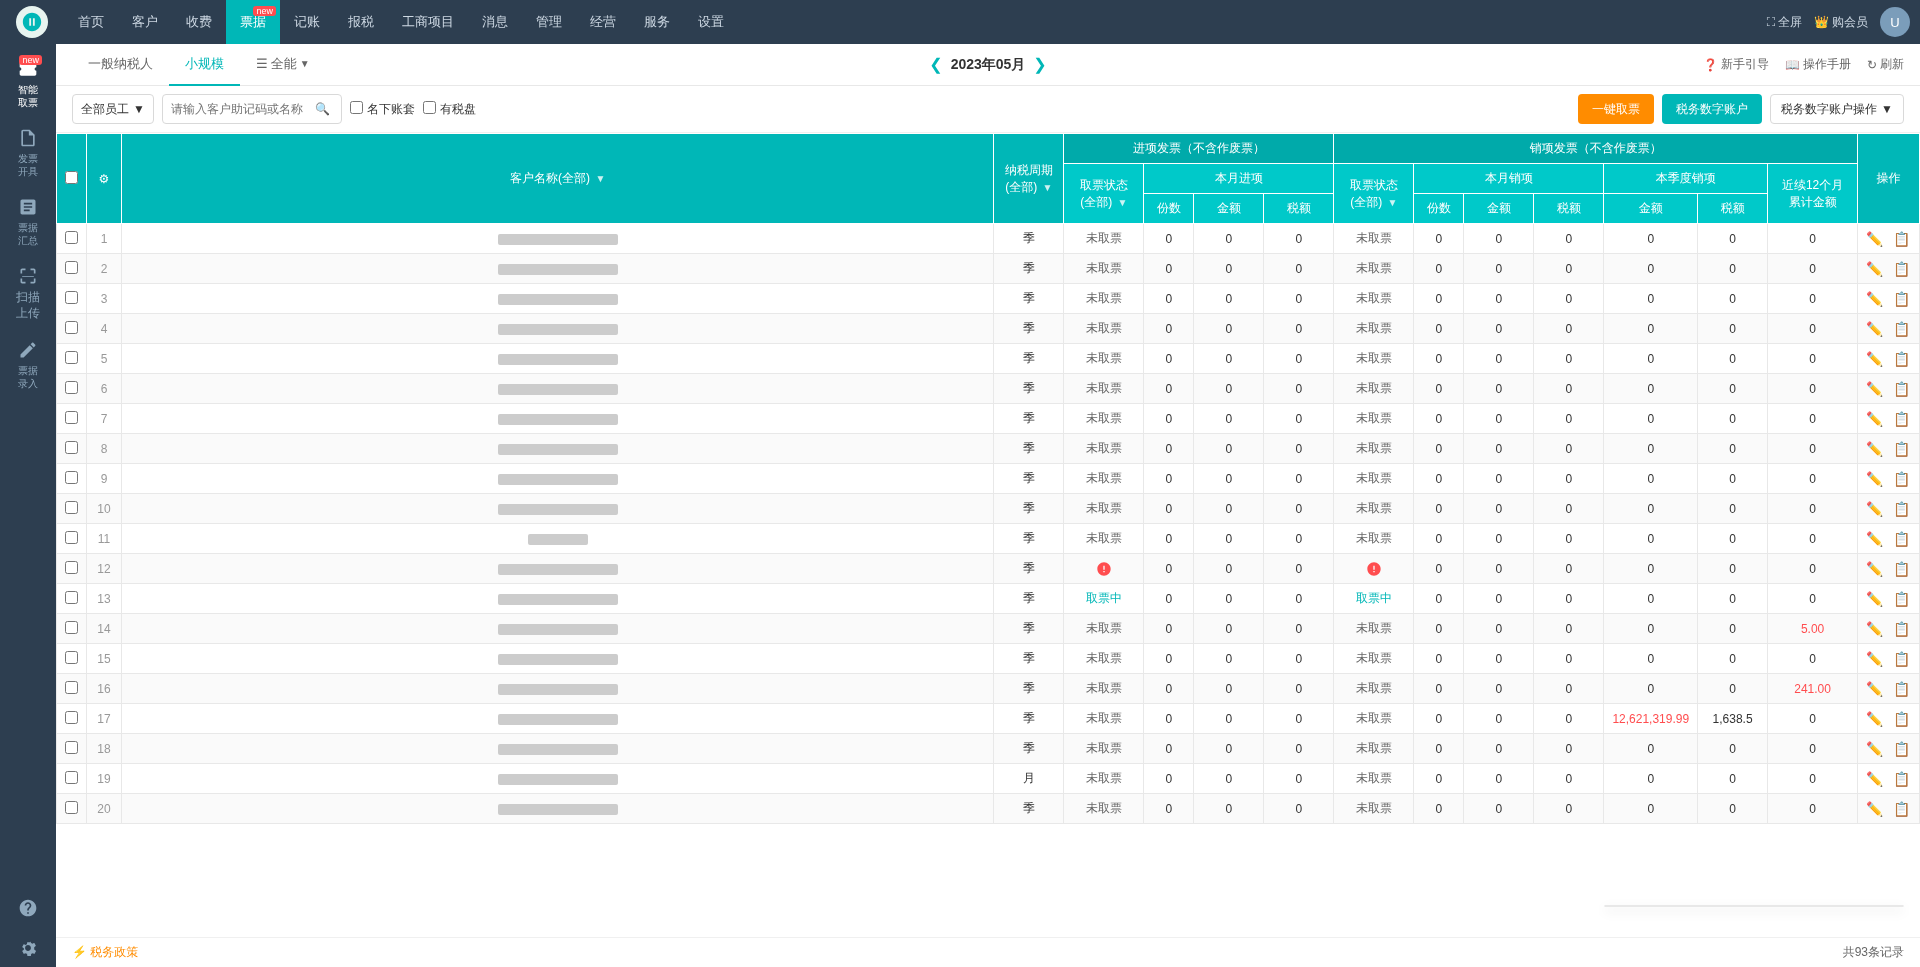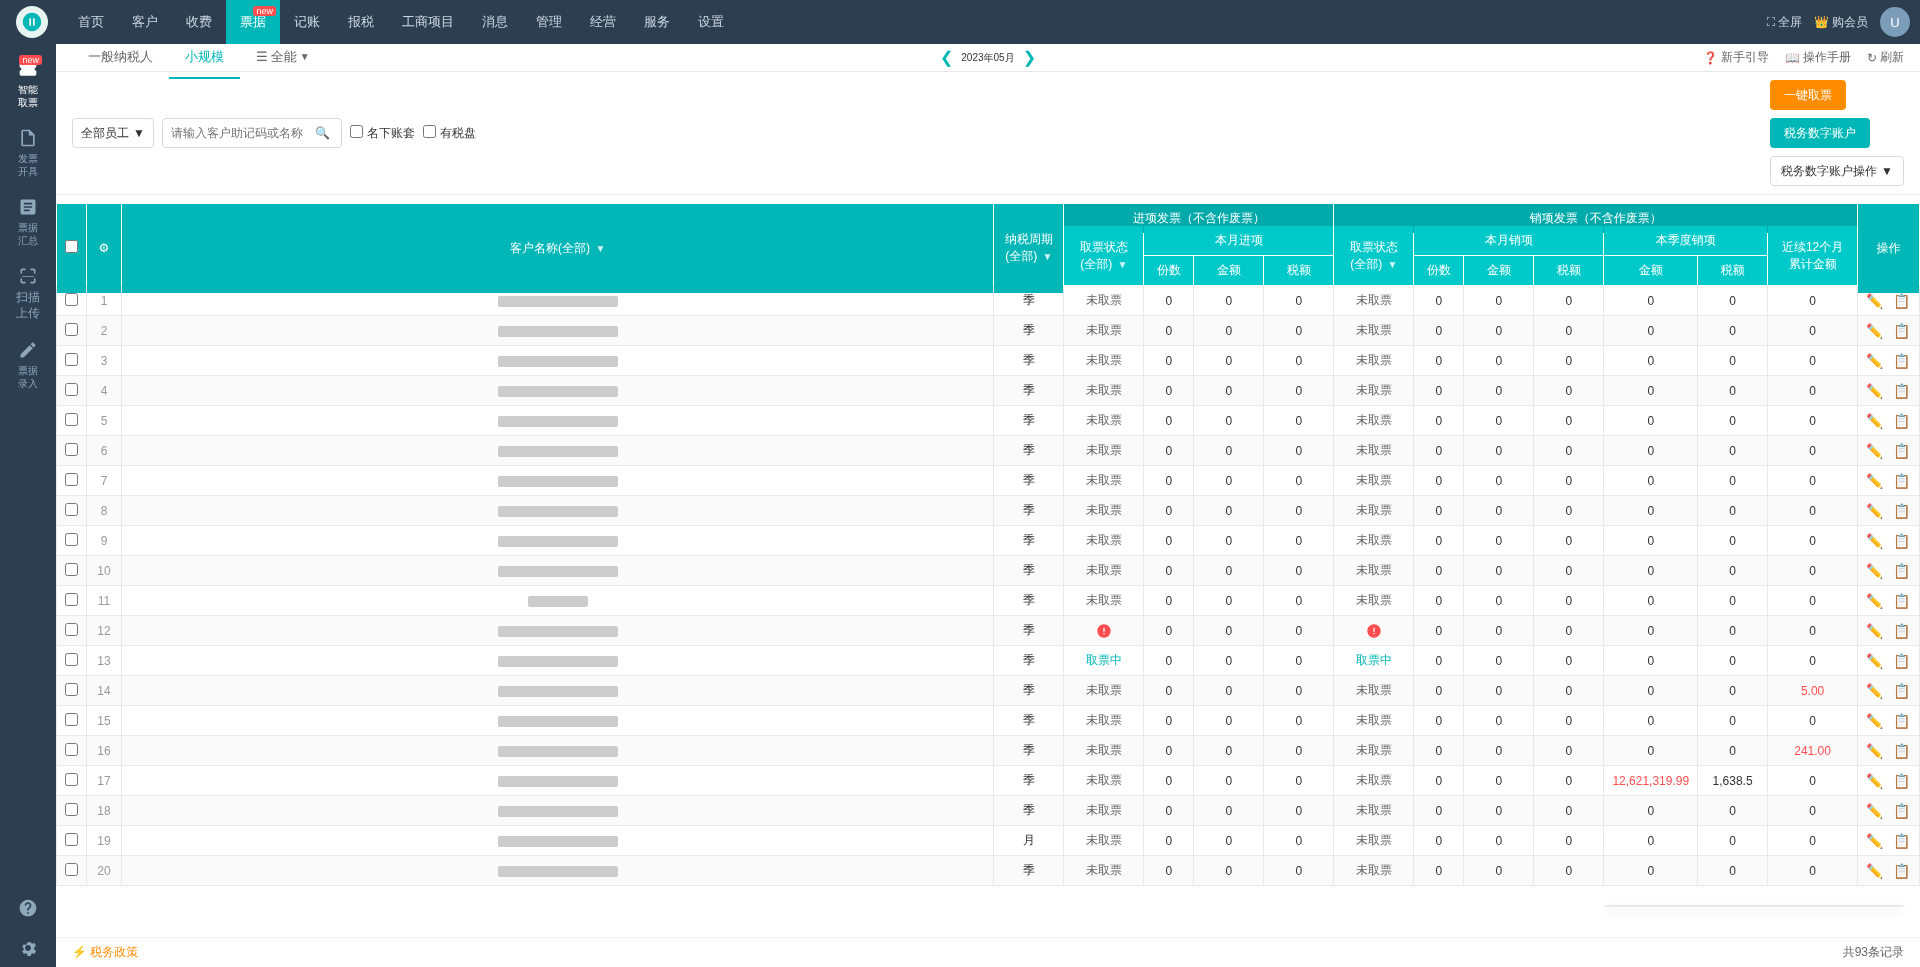--- a/index.html
+++ b/index.html
@@ -24,48 +24,48 @@
     .sidebar-item { width: 56px; display: flex; flex-direction: column; align-items: center; padding: 8px 0; cursor: pointer; color: #8fa8bc; font-size: 11px; gap: 3px; }
     .sidebar-item .s-icon { width: 22px; height: 22px; display: flex; align-items: center; justify-content: center; }
     .sidebar-item.active { color: #fff; }
     .sidebar-item .badge-new-s { background: #ff4d4f; color: #fff; font-size: 9px; padding: 0 3px; border-radius: 3px; position: absolute; top: -3px; right: -3px; }
     .sidebar-item-wrap { position: relative; }
 
     
     .main { flex: 1; background: #fff; display: flex; flex-direction: column; overflow: hidden; }
 
     
-    .tabs-row { display: flex; align-items: center; border-bottom: 1px solid #e8e8e8; padding: 0 16px; background: #fff; height: 28px; }
+    .tabs-row { display: flex; align-items: center; border-bottom: 1px solid #e8e8e8; padding: 0 16px; background: #fff; height: 42px; }
     .tab { padding: 0 16px; height: 42px; display: flex; align-items: center; cursor: pointer; color: #666; font-size: 13px; border-bottom: 2px solid transparent; }
     .tab.active { color: #00b7b7; border-bottom-color: #00b7b7; font-weight: 500; }
     .tabs-right { margin-left: auto; display: flex; align-items: center; gap: 16px; color: #666; font-size: 12px; }
     .tabs-right .t-btn { display: flex; align-items: center; gap: 3px; cursor: pointer; }
 
     
     .date-nav { display: flex; align-items: center; gap: 8px; position: absolute; left: 50%; transform: translateX(-50%); }
     .date-arrow { cursor: pointer; color: #00b7b7; font-size: 16px; }
-    .date-text { font-size: 10px; font-weight: 400; }
+    .date-text { font-size: 14px; font-weight: 700; }
 
     .tabs-row { position: relative; }
 
     
     .filter-bar { display: flex; align-items: center; padding: 8px 16px; gap: 8px; background: #fff; border-bottom: 1px solid #f0f0f0; }
     .select-box { border: 1px solid #d9d9d9; border-radius: 4px; padding: 4px 8px; font-size: 12px; display: flex; align-items: center; gap: 4px; cursor: pointer; background: #fff; height: 30px; }
     .search-box { border: 1px solid #d9d9d9; border-radius: 4px; padding: 4px 8px; font-size: 12px; display: flex; align-items: center; gap: 4px; background: #fff; height: 30px; width: 180px; }
     .search-box input { border: none; outline: none; font-size: 12px; width: 140px; color: #999; }
     .checkbox-item { display: flex; align-items: flex-start; gap: 4px; font-size: 12px; cursor: pointer; }
-    .filter-right { margin-left: auto; display: flex; gap: 8px; align-items: flex-start; flex-direction: column; }
+    .filter-right { margin-left: auto; display: flex; gap: 8px; align-items: flex-start; }
     .btn-primary { background: #ff8c00; color: #fff; border: none; padding: 5px 14px; border-radius: 4px; cursor: pointer; font-size: 12px; height: 30px; }
     .btn-teal { background: #00b7b7; color: #fff; border: none; padding: 5px 14px; border-radius: 4px; cursor: pointer; font-size: 12px; height: 30px; }
     .btn-outline { background: #fff; color: #333; border: 1px solid #d9d9d9; padding: 5px 10px; border-radius: 4px; cursor: pointer; font-size: 12px; height: 30px; display: flex; align-items: center; gap: 4px; }
 
     
     .table-wrap { flex: 1; overflow: auto; }
     table { width: 100%; border-collapse: collapse; }
-    thead th { background: #00b7b7; color: #fff; font-size: 12px; font-weight: 500; padding: 6px 8px; border: 1px solid rgba(255,255,255,0.2); text-align: center; white-space: nowrap; position: sticky; top: 8px; z-index: 2; }
+    thead th { background: #00b7b7; color: #fff; font-size: 12px; font-weight: 500; padding: 6px 8px; border: 1px solid rgba(255,255,255,0.2); text-align: center; white-space: nowrap; position: sticky; top: 0; z-index: 2; }
     thead th.sub { background: #00c9c9; margin-top: 8px; }
     tbody td { border: 1px solid #e8e8e8; padding: 6px 8px; text-align: center; font-size: 12px; color: #333; }
     tbody tr:nth-child(even) { background: #fafafa; }
     .tag-wei { color: #666; }
     .tag-qu { color: #00b7b7; }
     .tag-err { color: #ff4d4f; }
     .icon-edit { color: #00b7b7; cursor: pointer; font-size: 14px; }
     .icon-copy { color: #00b7b7; cursor: pointer; font-size: 14px; margin-left: 4px; }
     .action-cell { display: flex; align-items: center; justify-content: center; gap: 6px; }
     .num-link { color: #333; }

